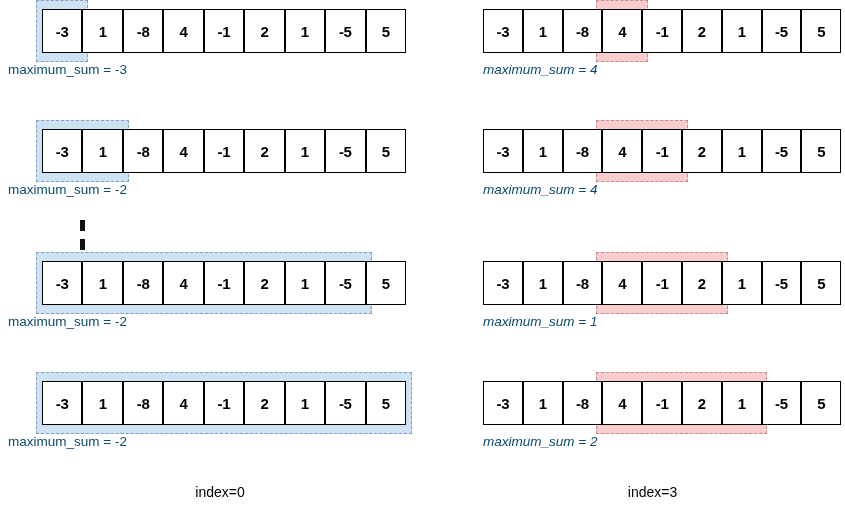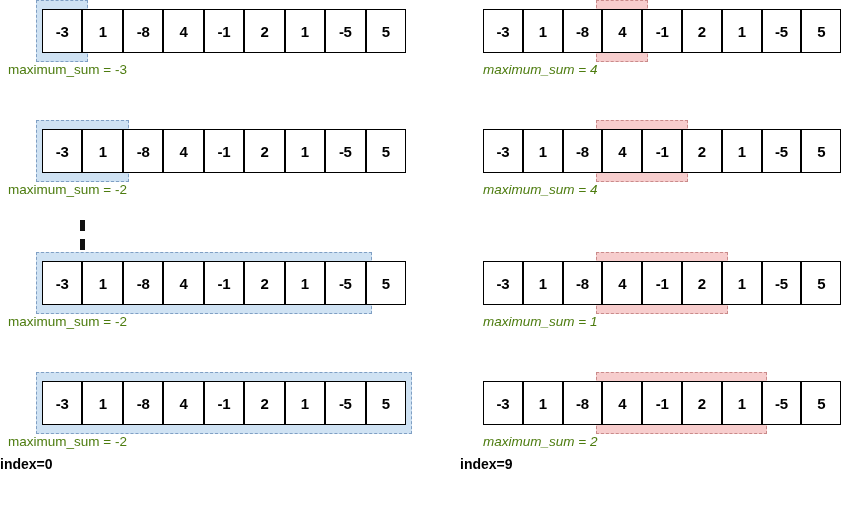--- a/index.html
+++ b/index.html
@@ -93,21 +93,21 @@
     top: -9px;
     height: 62px;
   }
 
   
   .caption {
     position: absolute;
     left: 8px;
     top: 62px;
     font-size: 13.5px;
-    color: #4d7c0f;
+    color: #0c4a6e;
     white-space: nowrap;
   }
   .panel-right .caption { left: 23px; font-style: italic; }
 
   
   .ellipsis {
     position: absolute;
     left: 80px;
     top: 220px;
     width: 5px;
@@ -120,24 +120,25 @@
     height: 11px;
     background: #111111;
     display: block;
   }
   .ellipsis i:nth-child(1) { top: 0px;  }
   .ellipsis i:nth-child(2) { top: 19px; }
 
   
   .index-label {
     position: absolute;
-    top: 456px;
+    top: 484px;
     font-size: 14px;
-    font-weight: bold;
+    font-weight: normal;
     color: #000000;
+    text-align: center;
     white-space: nowrap;
   }
   .panel-left  .index-label { left: 0px; width: 440px; }
   .panel-right .index-label { left: 0px; width: 385px; }
 </style>
 </head>
 <body>
 
 <div class="panel panel-left">
 
@@ -288,14 +289,14 @@
           <div class="cell">-1</div>
           <div class="cell">2</div>
           <div class="cell">1</div>
           <div class="cell">-5</div>
           <div class="cell">5</div>
         </div>
     </div>
     <div class="caption">maximum_sum = 2</div>
   </div>
 
-  <div class="index-label">index=9</div>
+  <div class="index-label">index=3</div>
 </div>
 
 </body></html>

